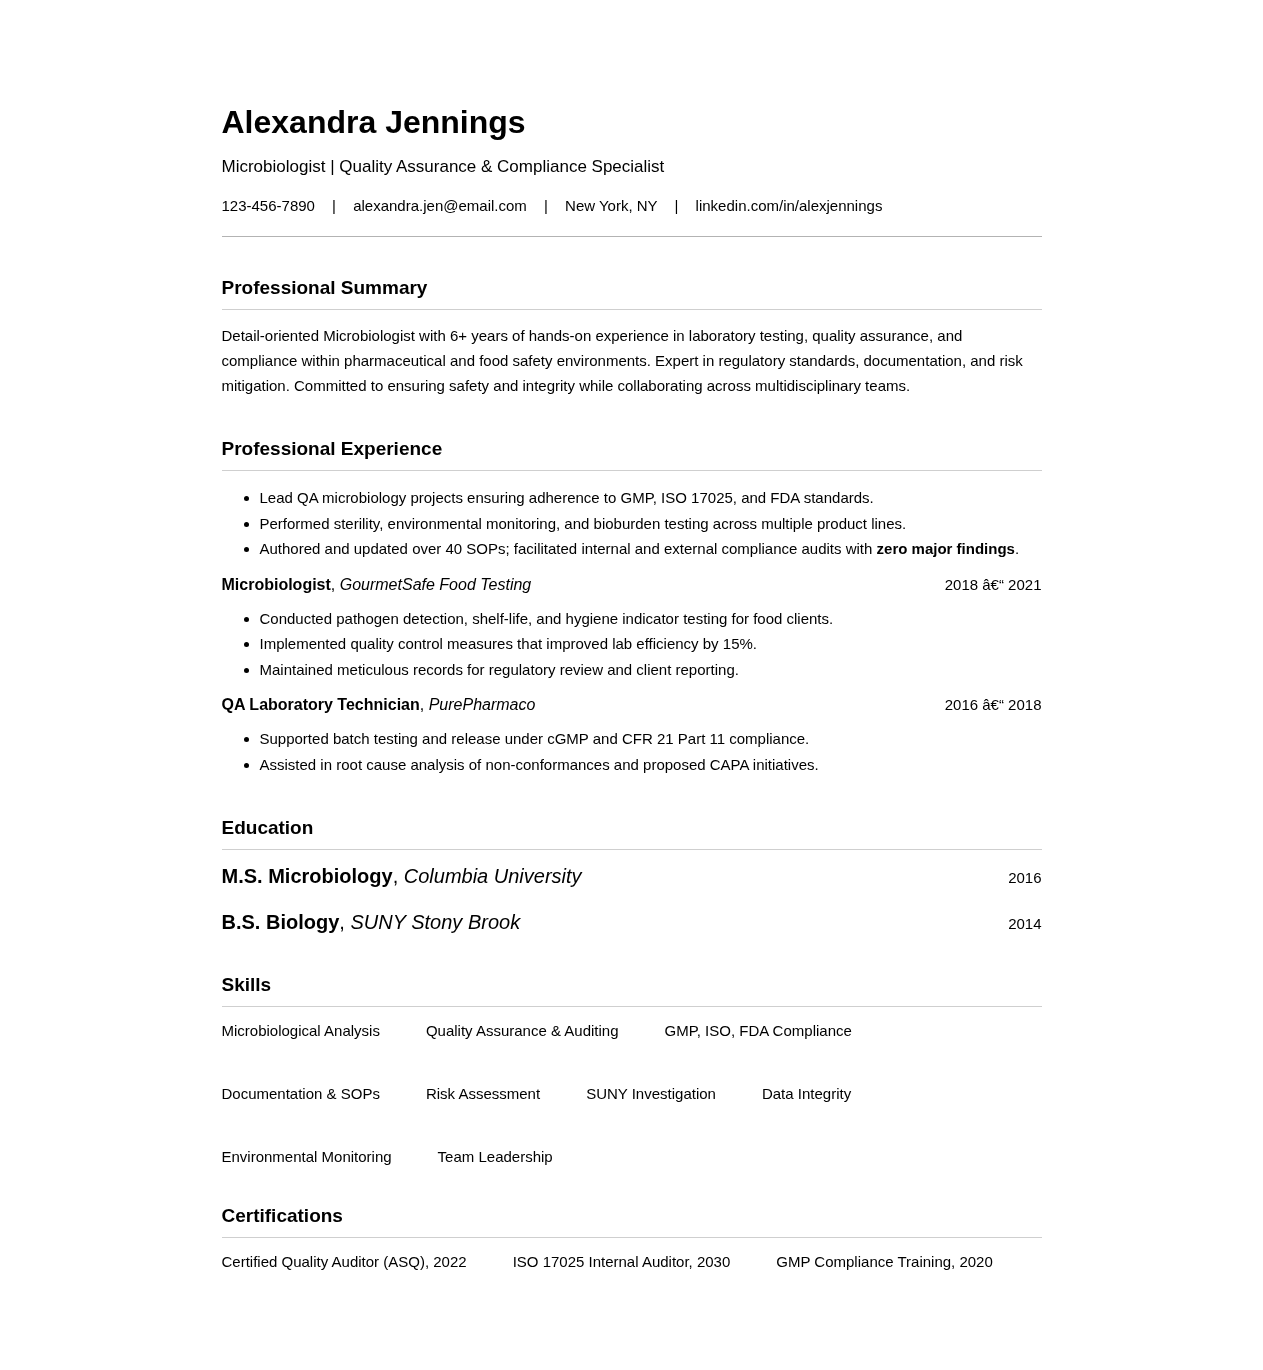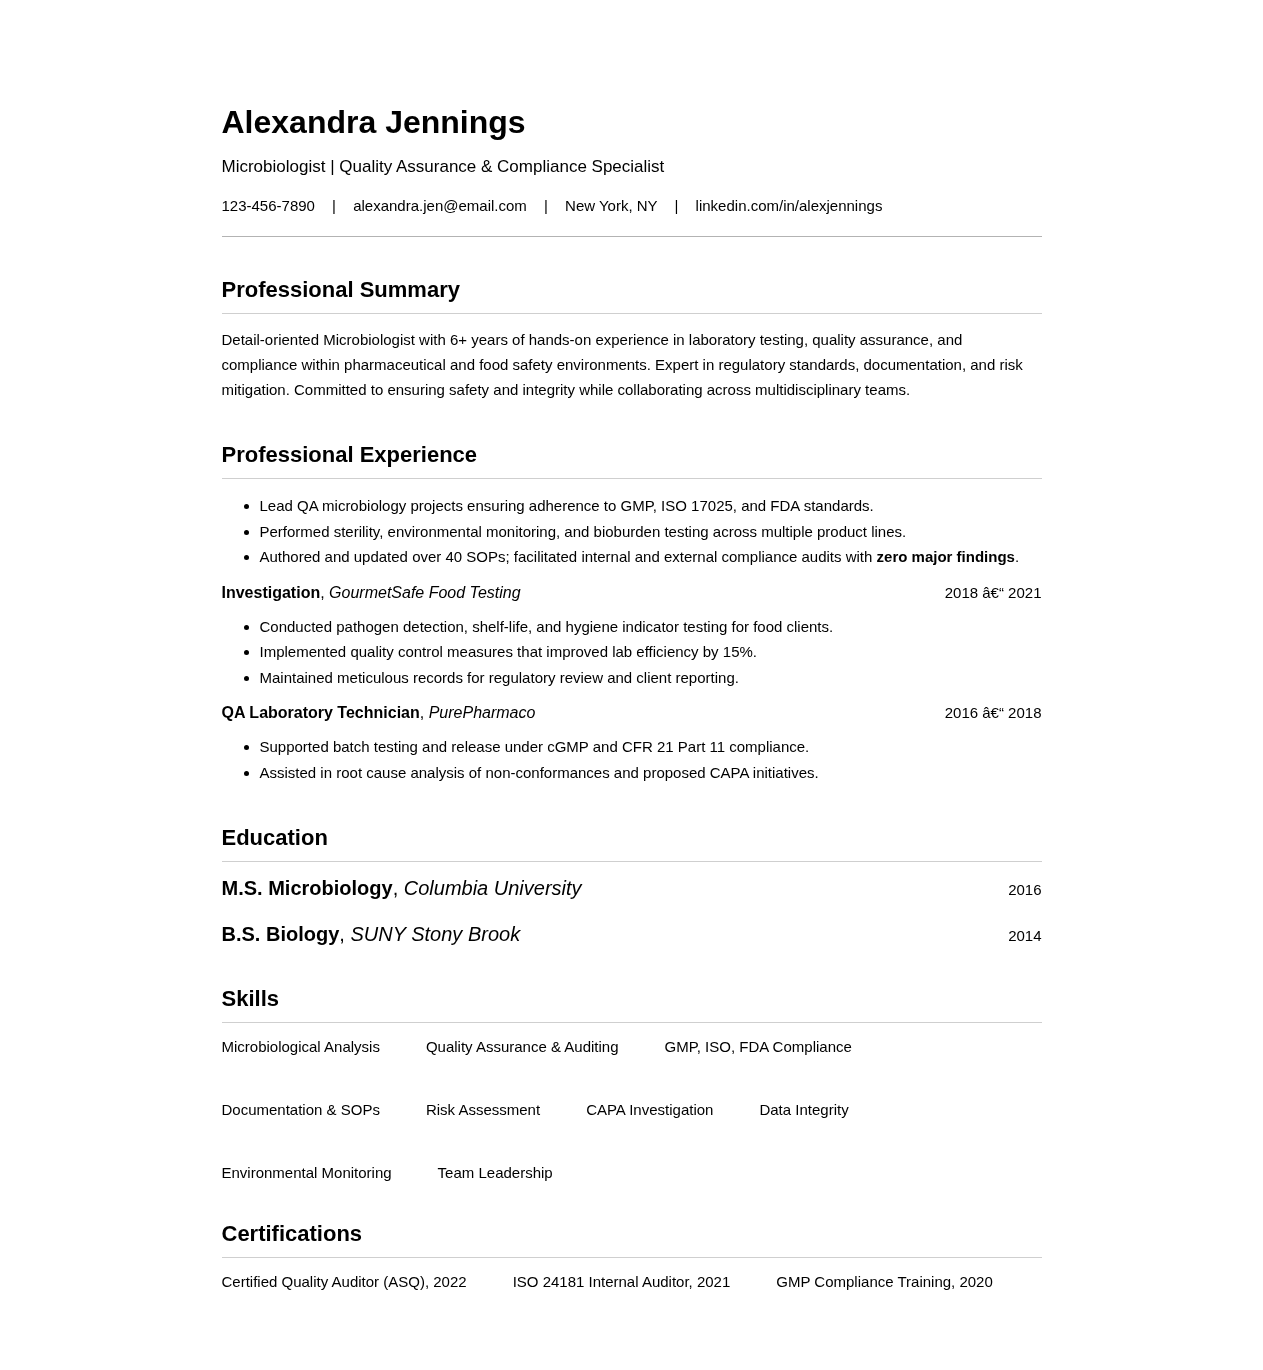--- a/index.html
+++ b/index.html
@@ -10,21 +10,21 @@
 
   
   .name { font-size: 32px; font-weight: 700; margin: 0 0 16px; }
   .subtitle { font-size: 17px; margin: 0 0 20px; font-weight: 400; }
   .contact { font-size: 15px; margin: 0; }
   .contact .sep { margin: 0 13px; }
   .top-rule { border: 0; border-top: 1px solid #b3b3b3; margin: 22px 0 0; }
 
   
   .rsection { margin-top: 40px; }
-  .rsection h2 { font-size: 22px; font-weight: 700; margin: 0 0 10px; }
+  .rsection h2 { font-size: 19px; font-weight: 700; margin: 0 0 10px; }
   .rule { border: 0; border-top: 1px solid #cfcfcf; margin: 0; }
 
   .summary-text { font-size: 15px; line-height: 1.65; margin: 14px 0 0; }
 
   
   .job { margin-top: 14px; }
   .job-head { display: flex; justify-content: space-between; align-items: baseline; }
   .job-title-line { font-size: 16px; }
   .job-title { font-weight: 700; }
   .job-company { font-style: italic; font-weight: 400; }
@@ -76,21 +76,21 @@
     <div class="job">
       <ul>
         <li>Lead QA microbiology projects ensuring adherence to GMP, ISO 17025, and FDA standards.</li>
         <li>Performed sterility, environmental monitoring, and bioburden testing across multiple product lines.</li>
         <li><span>Authored and updated over 40 SOPs; facilitated internal and external compliance audits with </span><strong>zero major findings</strong><span>.</span></li>
       </ul>
     </div>
 
     <div class="job">
       <div class="job-head">
-        <span class="job-title-line"><span class="job-title">Investigation</span><span>, </span><em class="job-company">GourmetSafe Food Testing</em></span>
+        <span class="job-title-line"><span class="job-title">Microbiologist</span><span>, </span><em class="job-company">GourmetSafe Food Testing</em></span>
         <span class="job-dates">2018 â€“ 2021</span>
       </div>
       <ul>
         <li>Conducted pathogen detection, shelf-life, and hygiene indicator testing for food clients.</li>
         <li>Implemented quality control measures that improved lab efficiency by 15%.</li>
         <li>Maintained meticulous records for regulatory review and client reporting.</li>
       </ul>
     </div>
 
     <div class="job">
@@ -122,30 +122,30 @@
 
   <section class="rsection">
     <h2>Skills</h2>
     <hr class="rule">
     <div class="inline-list">
       <span>Microbiological Analysis</span>
       <span>Quality Assurance &amp; Auditing</span>
       <span>GMP, ISO, FDA Compliance</span>
       <span>Documentation &amp; SOPs</span>
       <span>Risk Assessment</span>
-      <span>CAPA Investigation</span>
+      <span>SUNY Investigation</span>
       <span>Data Integrity</span>
       <span>Environmental Monitoring</span>
       <span>Team Leadership</span>
     </div>
   </section>
 
   <section class="rsection">
     <h2>Certifications</h2>
     <hr class="rule">
     <div class="inline-list">
       <span>Certified Quality Auditor (ASQ), 2022</span>
-      <span>ISO 24181 Internal Auditor, 2021</span>
+      <span>ISO 17025 Internal Auditor, 2030</span>
       <span>GMP Compliance Training, 2020</span>
     </div>
   </section>
 
 </div>
 
 </body></html>

